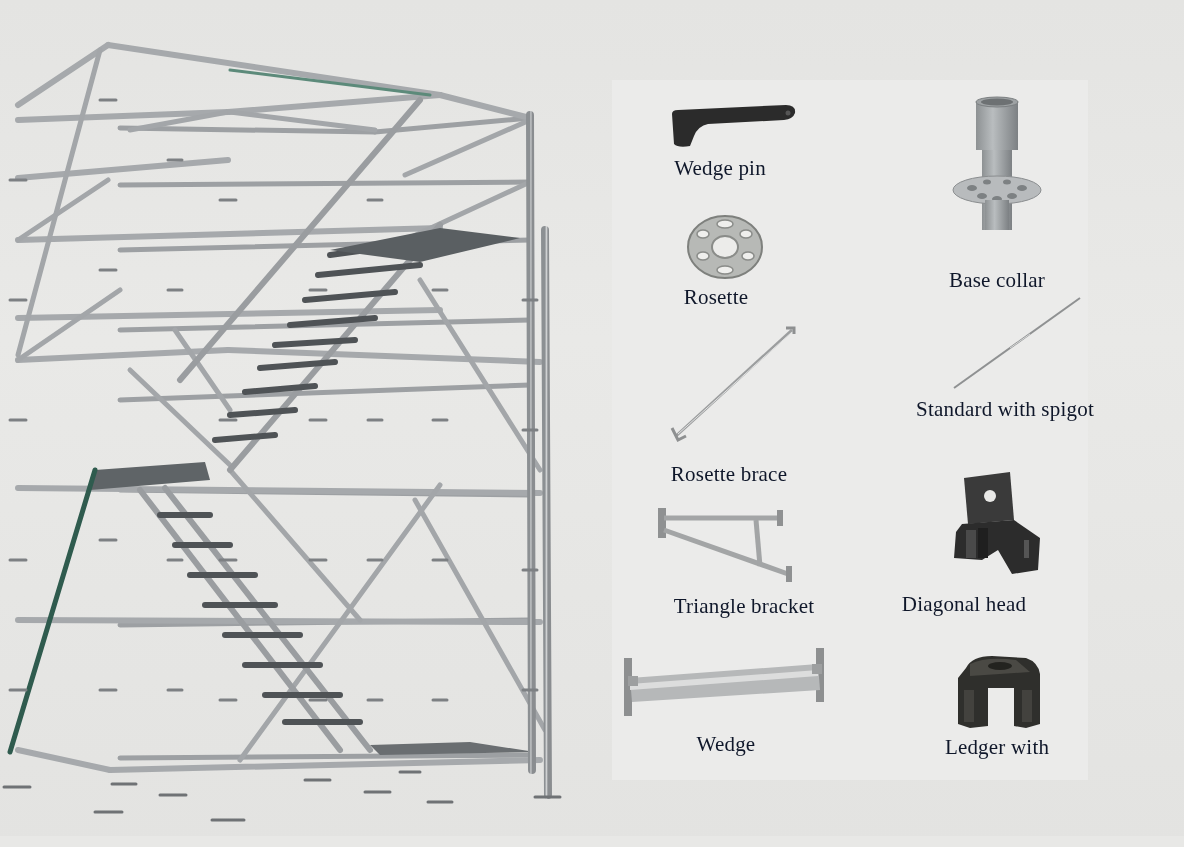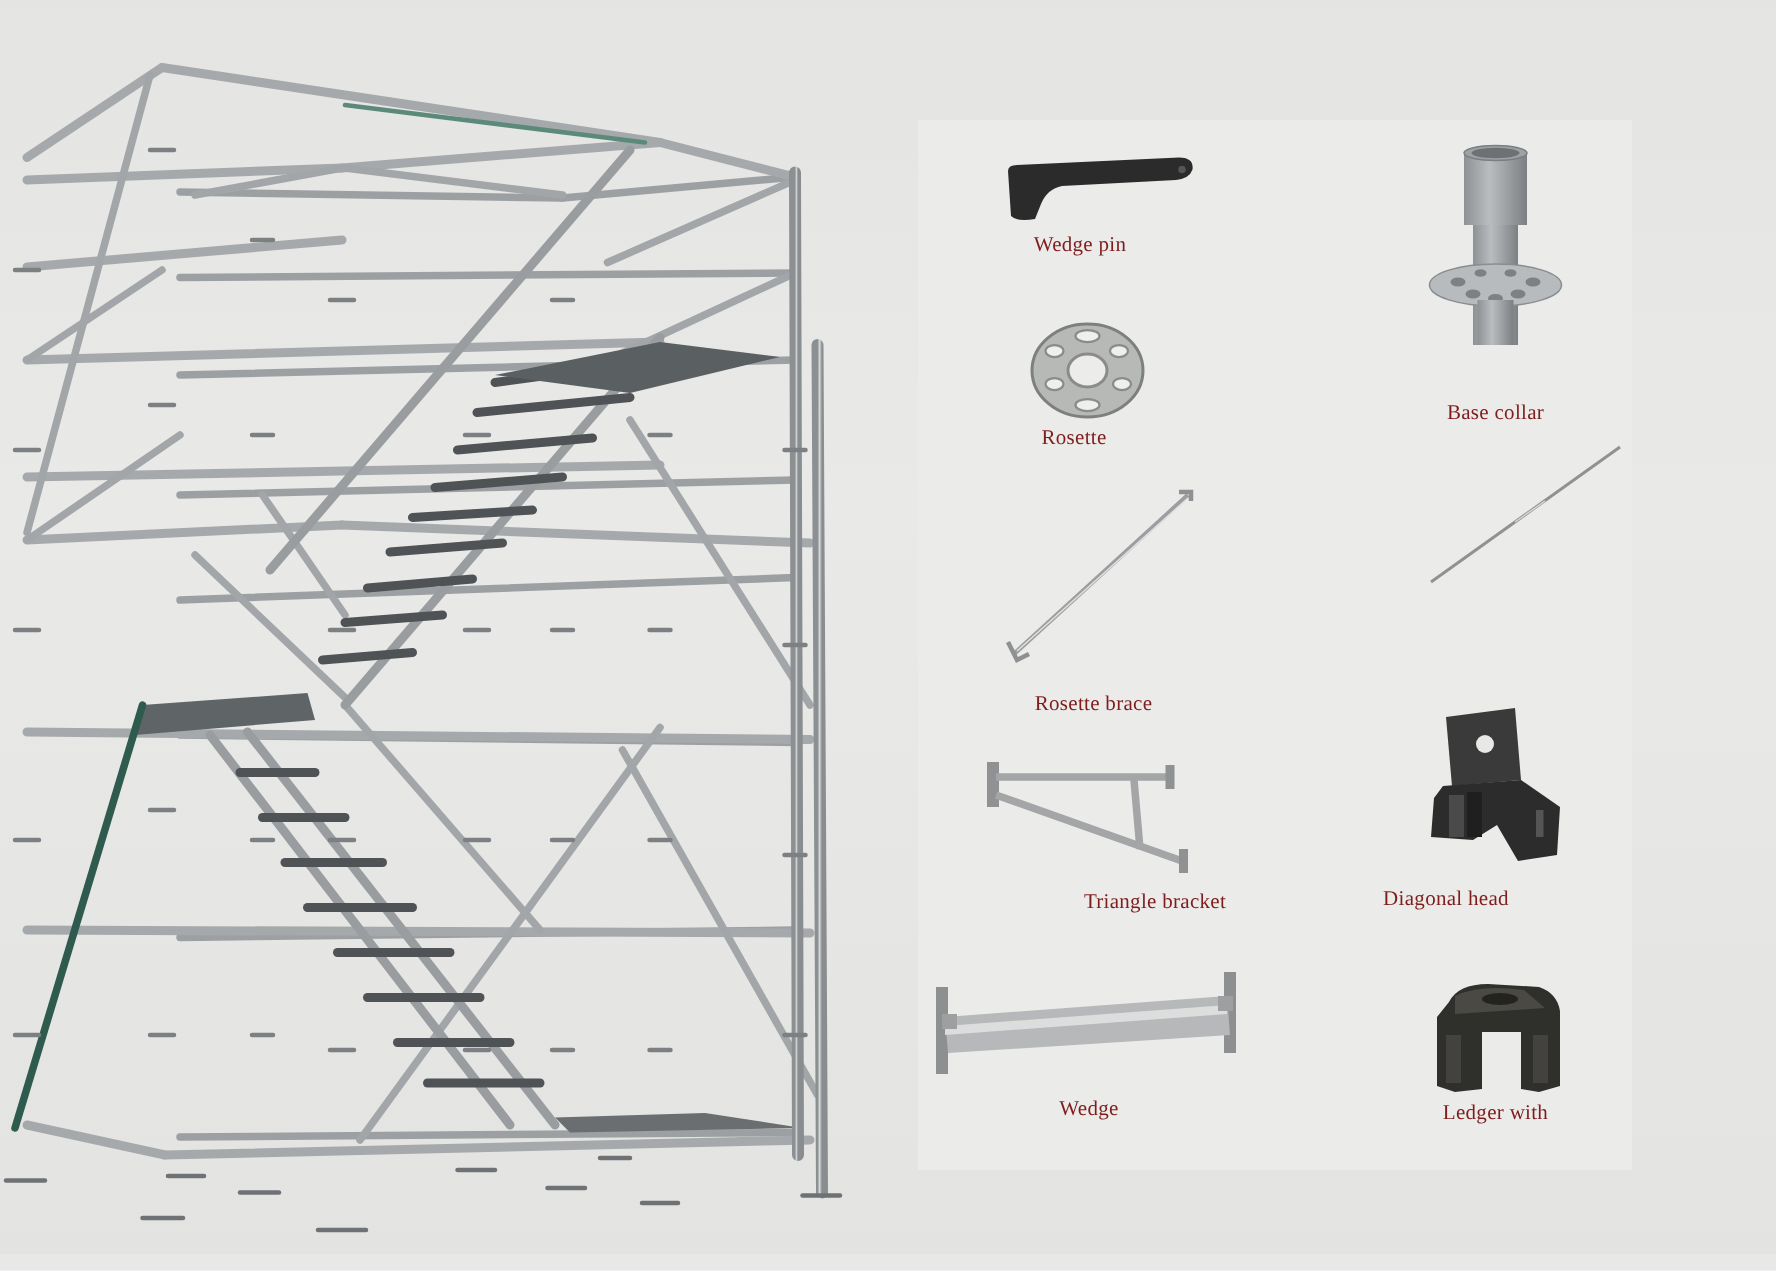--- a/index.html
+++ b/index.html
@@ -11,21 +11,21 @@
   }
   .stage { position: absolute; left: 0; top: 0; width: 1184px; height: 847px; }
   .panel {
     position: absolute; left: 612px; top: 80px; width: 476px; height: 700px;
     background: #ebebea;
   }
   .scaffold { position: absolute; left: 0; top: 0; width: 600px; height: 847px; }
   .part { position: absolute; }
   .part svg { display: block; overflow: visible; }
   .label {
-    position: absolute; color: #7f1d1d; font-size: 14px; white-space: nowrap;
+    position: absolute; color: #0f172a; font-size: 21px; white-space: nowrap;
     font-family: "Liberation Serif", "DejaVu Serif", serif;
     transform: translateX(-50%);
     letter-spacing: 0.2px;
   }
   .bottom-strip {
     position: absolute; left: 0; top: 836px; width: 1184px; height: 11px;
     background: #e8e8e6;
   }
 </style>
 </head>
@@ -226,21 +226,21 @@
   <div class="part" style="left:656px; top:506px;">
     <svg width="140" height="80" viewBox="0 0 140 80">
       <rect x="2" y="2" width="8" height="30" fill="#8f9192"></rect>
       <line x1="8" y1="12" x2="124" y2="12" stroke="#a3a5a6" stroke-width="5"></line>
       <line x1="8" y1="24" x2="132" y2="68" stroke="#a3a5a6" stroke-width="5"></line>
       <line x1="100" y1="14" x2="104" y2="60" stroke="#a3a5a6" stroke-width="5"></line>
       <rect x="121" y="4" width="6" height="16" fill="#8f9192"></rect>
       <rect x="130" y="60" width="6" height="16" fill="#8f9192"></rect>
     </svg>
   </div>
-  <div class="label" style="left:770px; top:594px;text-align:center;">Triangle bracket</div>
+  <div class="label" style="left:744px; top:594px;text-align:center;">Triangle bracket</div>
 
   <div class="part" style="left:620px; top:646px;">
     <svg width="212" height="72" viewBox="0 0 212 72">
       <rect x="4" y="12" width="8" height="58" fill="#8d8f90"></rect>
       <rect x="196" y="2" width="8" height="54" fill="#8d8f90"></rect>
       <path d="M10 32 L198 18 L200 44 L12 56 Z" fill="#b6b8b9"></path>
       <path d="M10 38 L198 24 L198 30 L10 44 Z" fill="#dcdddd"></path>
       <rect x="8" y="30" width="10" height="10" fill="#9d9fa0"></rect>
       <rect x="192" y="18" width="10" height="10" fill="#9d9fa0"></rect>
     </svg>
@@ -274,20 +274,21 @@
     </svg>
   </div>
   <div class="label" style="left:997px; top:268px;">Base collar</div>
 
   <div class="part" style="left:950px; top:294px;">
     <svg width="134" height="98" viewBox="0 0 134 98">
       <line x1="4" y1="94" x2="130" y2="4" stroke="#8f9192" stroke-width="2"></line>
       <line x1="60" y1="54" x2="80" y2="40" stroke="#d8d9d9" stroke-width="1"></line>
     </svg>
   </div>
+  <div class="label" style="left:1005px; top:397px;">Standard with spigot</div>
 
   <div class="part" style="left:952px; top:470px;">
     <svg width="96" height="104" viewBox="0 0 96 104">
       <path d="M12 8 L58 2 L62 50 L16 54 Z" fill="#3a3a3a"></path>
       <circle cx="38" cy="26" r="6" fill="#e8e8e6"></circle>
       <path d="M10 54 L62 50 L88 68 L86 100 L60 104 L46 80 L30 90 L2 88 L4 62 Z" fill="#2c2c2c"></path>
       <rect x="14" y="60" width="10" height="28" fill="#4a4a4a"></rect>
       <rect x="26" y="58" width="10" height="30" fill="#1f1f1f"></rect>
       <rect x="72" y="70" width="5" height="18" fill="#555"></rect>
     </svg>

